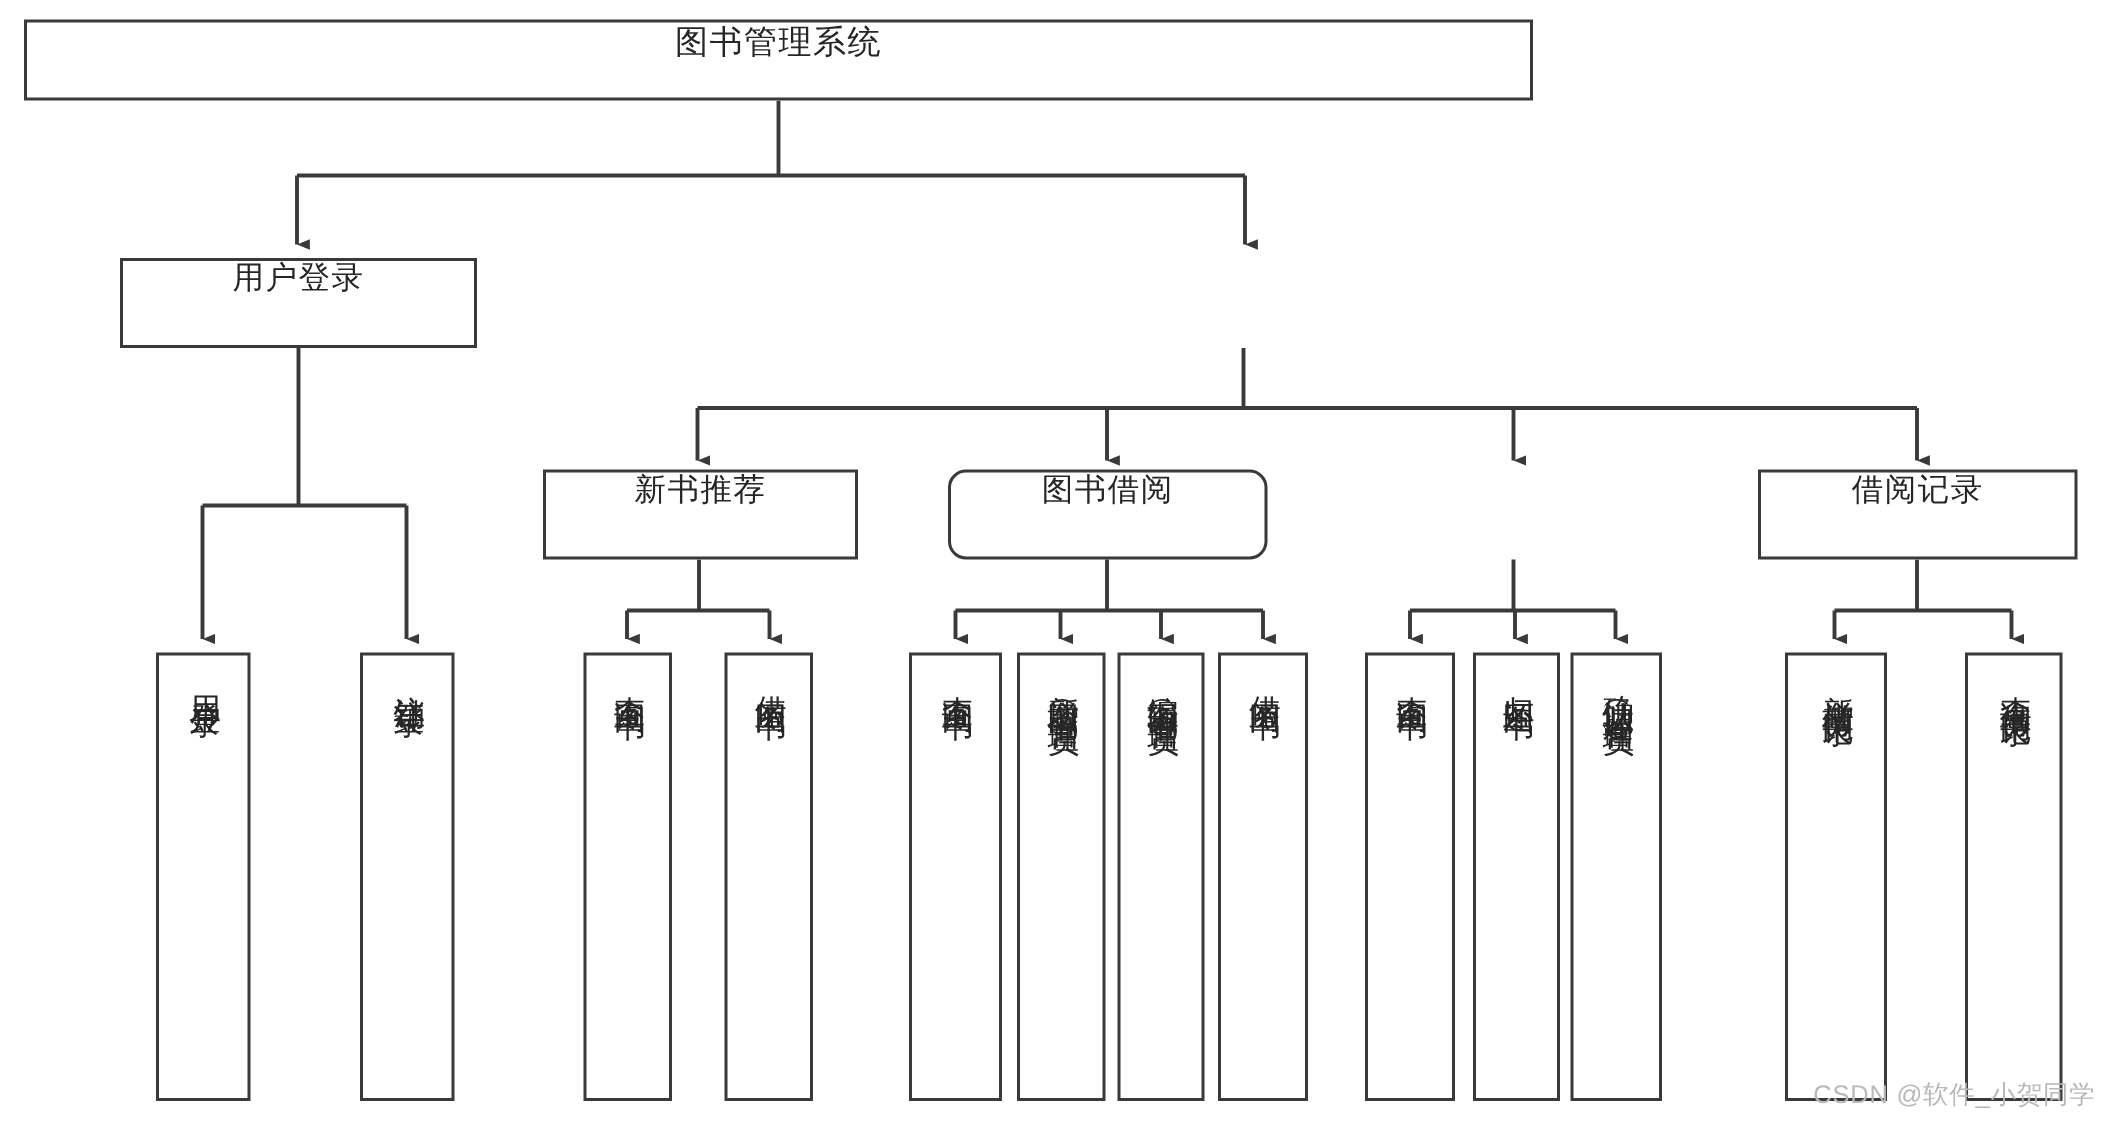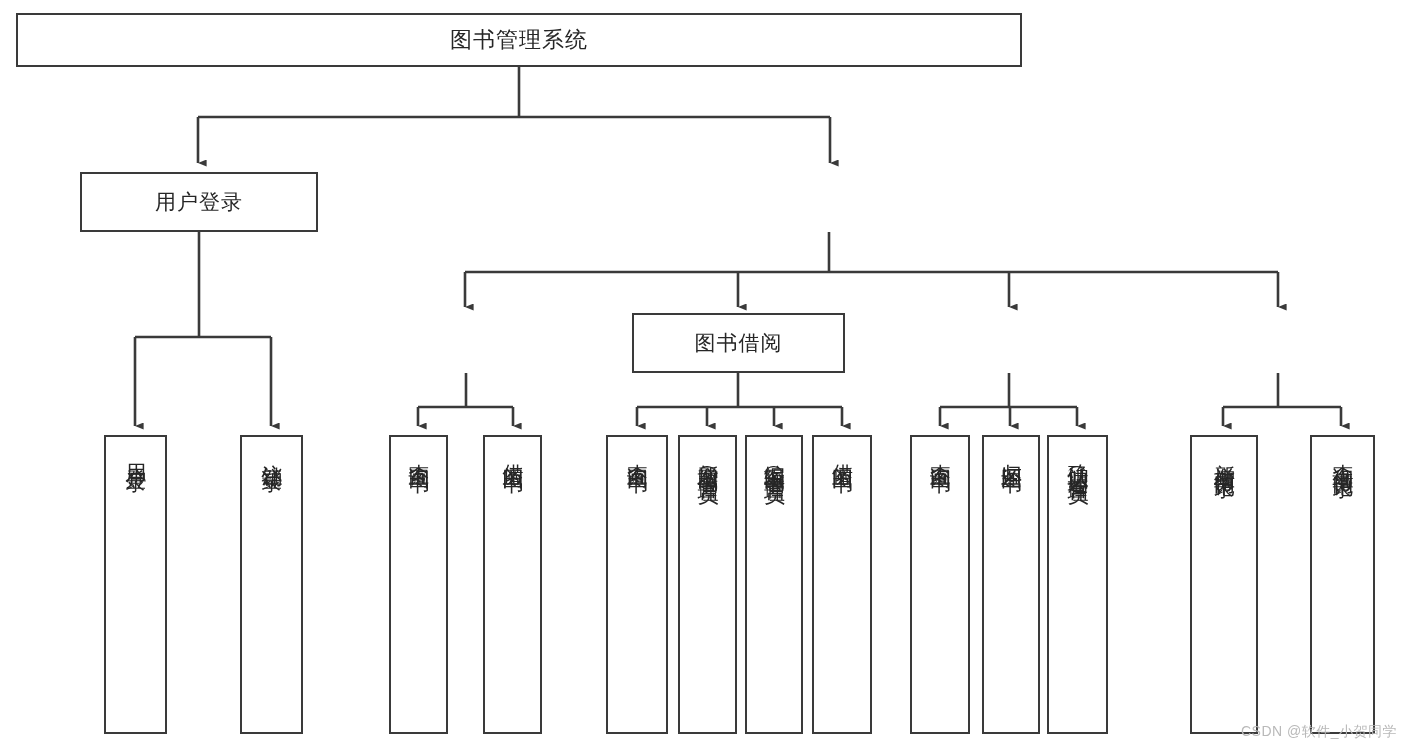--- a/index.html
+++ b/index.html
@@ -25,21 +25,21 @@
     width: 1405px;
     height: 747px;
     pointer-events: none;
   }
   .node {
     position: absolute;
     box-sizing: border-box;
     background: #ffffff;
     border: 2px solid #3a3a3a;
     display: flex;
-    align-items: center;
+    align-items: flex-start;
     justify-content: center;
     color: #262626;
     line-height: 1.18;
     text-align: center;
   }
   .node.root {
     font-size: 22px;
   }
   .node.level2 {
     font-size: 21px;
@@ -59,21 +59,21 @@
     white-space: nowrap;
   }
   .hlabel {
     white-space: nowrap;
     letter-spacing: 1px;
   }
   #watermark {
     position: absolute;
     right: 8px;
     bottom: 6px;
-    font-size: 14px;
+    font-size: 17px;
     color: #b9b9b9;
     letter-spacing: 0.5px;
     white-space: nowrap;
     user-select: none;
   }
 </style>
 </head>
 <body>
 
 <div id="diagram-root">
@@ -129,22 +129,28 @@
   </svg>
 
   <div class="node root" style="left:16px; top:13px; width:1006px; height:54px;">
     <span class="hlabel">图书管理系统</span>
   </div>
 
   <div class="node level2" style="left:80px; top:172px; width:238px; height:60px;">
     <span class="hlabel">用户登录</span>
   </div>
 
-  <div class="node level3" style="left:632px; top:313px; width:213px; height:60px;">
+  <div class="node level3" style="left:362px; top:313px; width:210px; height:60px;">
+    <span class="hlabel">新书推荐</span>
+  </div>
+  <div class="node level3" style="left:632px; top:313px; width:213px; height:60px;border-radius:12px;">
     <span class="hlabel">图书借阅</span>
+  </div>
+  <div class="node level3" style="left:1172px; top:313px; width:213px; height:60px;">
+    <span class="hlabel">借阅记录</span>
   </div>
 
   <div class="node leaf" style="left:104px; top:435px; width:63px; height:299px;">
     <span class="vlabel">用户登录</span>
   </div>
   <div class="node leaf" style="left:240px; top:435px; width:63px; height:299px;">
     <span class="vlabel">注销登录</span>
   </div>
 
   <div class="node leaf" style="left:389px; top:435px; width:59px; height:299px;">

